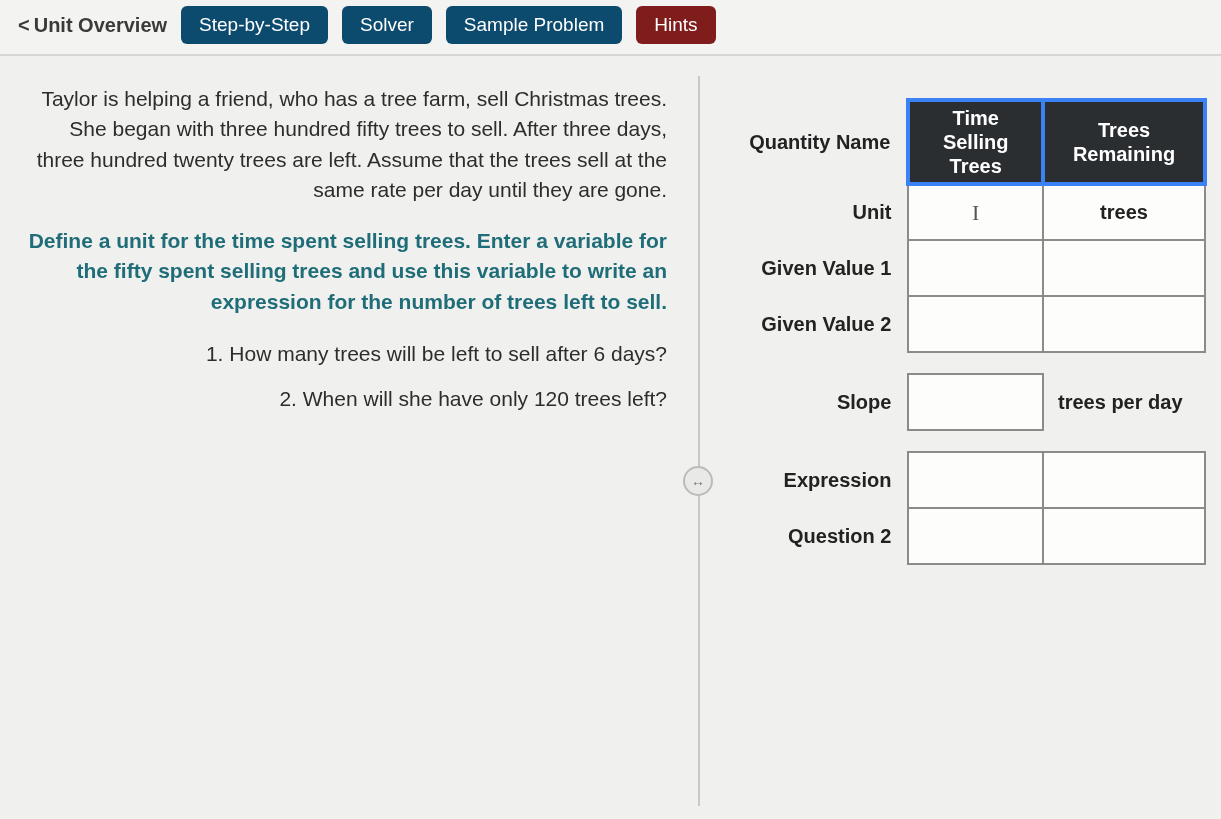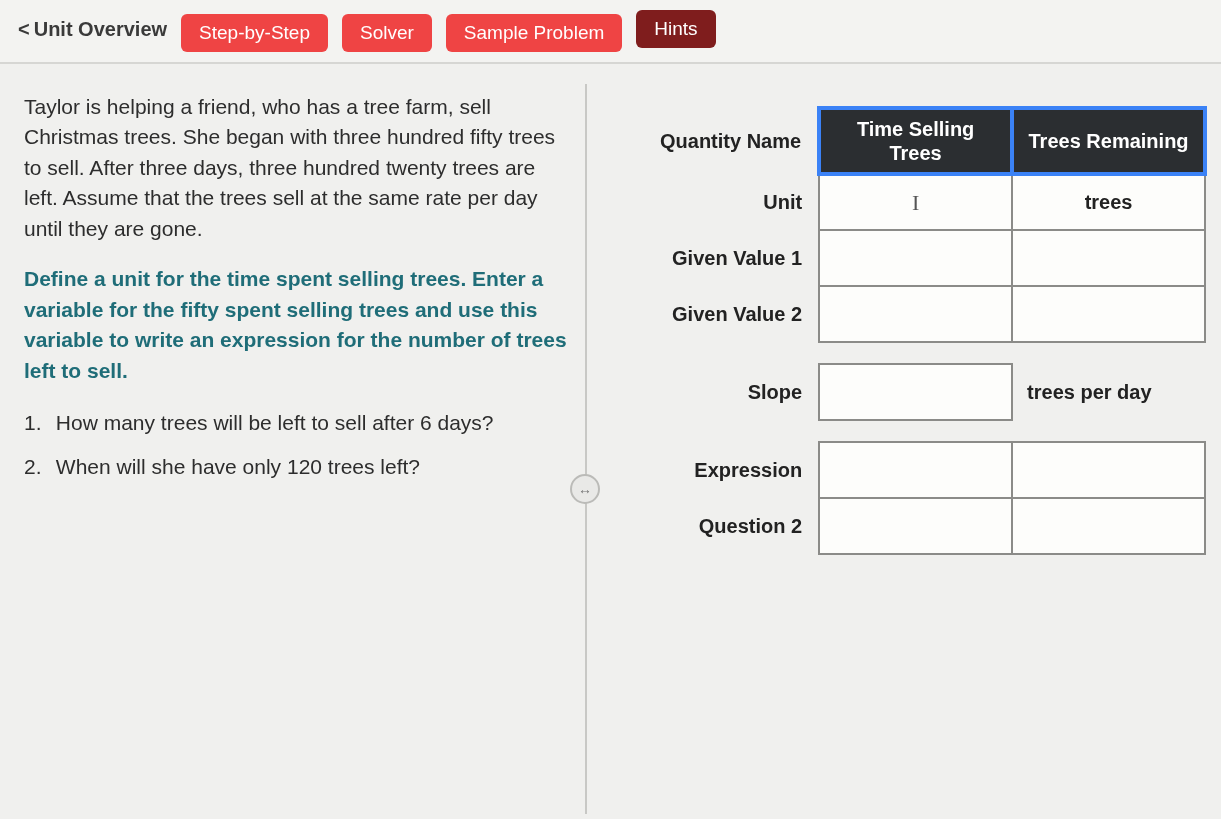--- a/index.html
+++ b/index.html
@@ -31,34 +31,35 @@
   }
   .pill {
     border-radius: 6px;
     padding: 8px 18px;
     font-size: 19px;
     font-weight: 500;
     color: #fff;
     cursor: pointer;
     white-space: nowrap;
   }
-  .pill.teal { background: #ef4444; margin-top: 8px; }
+  .pill.teal { background: #0c4a6e; }
   .pill.orange { background: #7f1d1d; }
   
   .main {
     display: flex;
     height: calc(100% - 60px);
     position: relative;
   }
   .left-pane {
-    width: 585px;
-    padding: 28px 14px 20px 24px;
+    width: 698px;
+    padding: 28px 31px 20px 24px;
     font-size: 21px;
     line-height: 1.45;
     color: #2d2d2d;
+    text-align: right;
   }
   .left-pane p { margin-bottom: 20px; }
   .instruction { color: #1f6d78; font-weight: 700; }
   .qlist { list-style: none; margin-top: 22px; }
   .qlist li { margin-bottom: 14px; font-size: 21px; }
   .qlist .num { display:inline-block; width: 26px; }
   .divider {
     width: 2px;
     background: #c8c8c5;
     margin-top: 20px;

